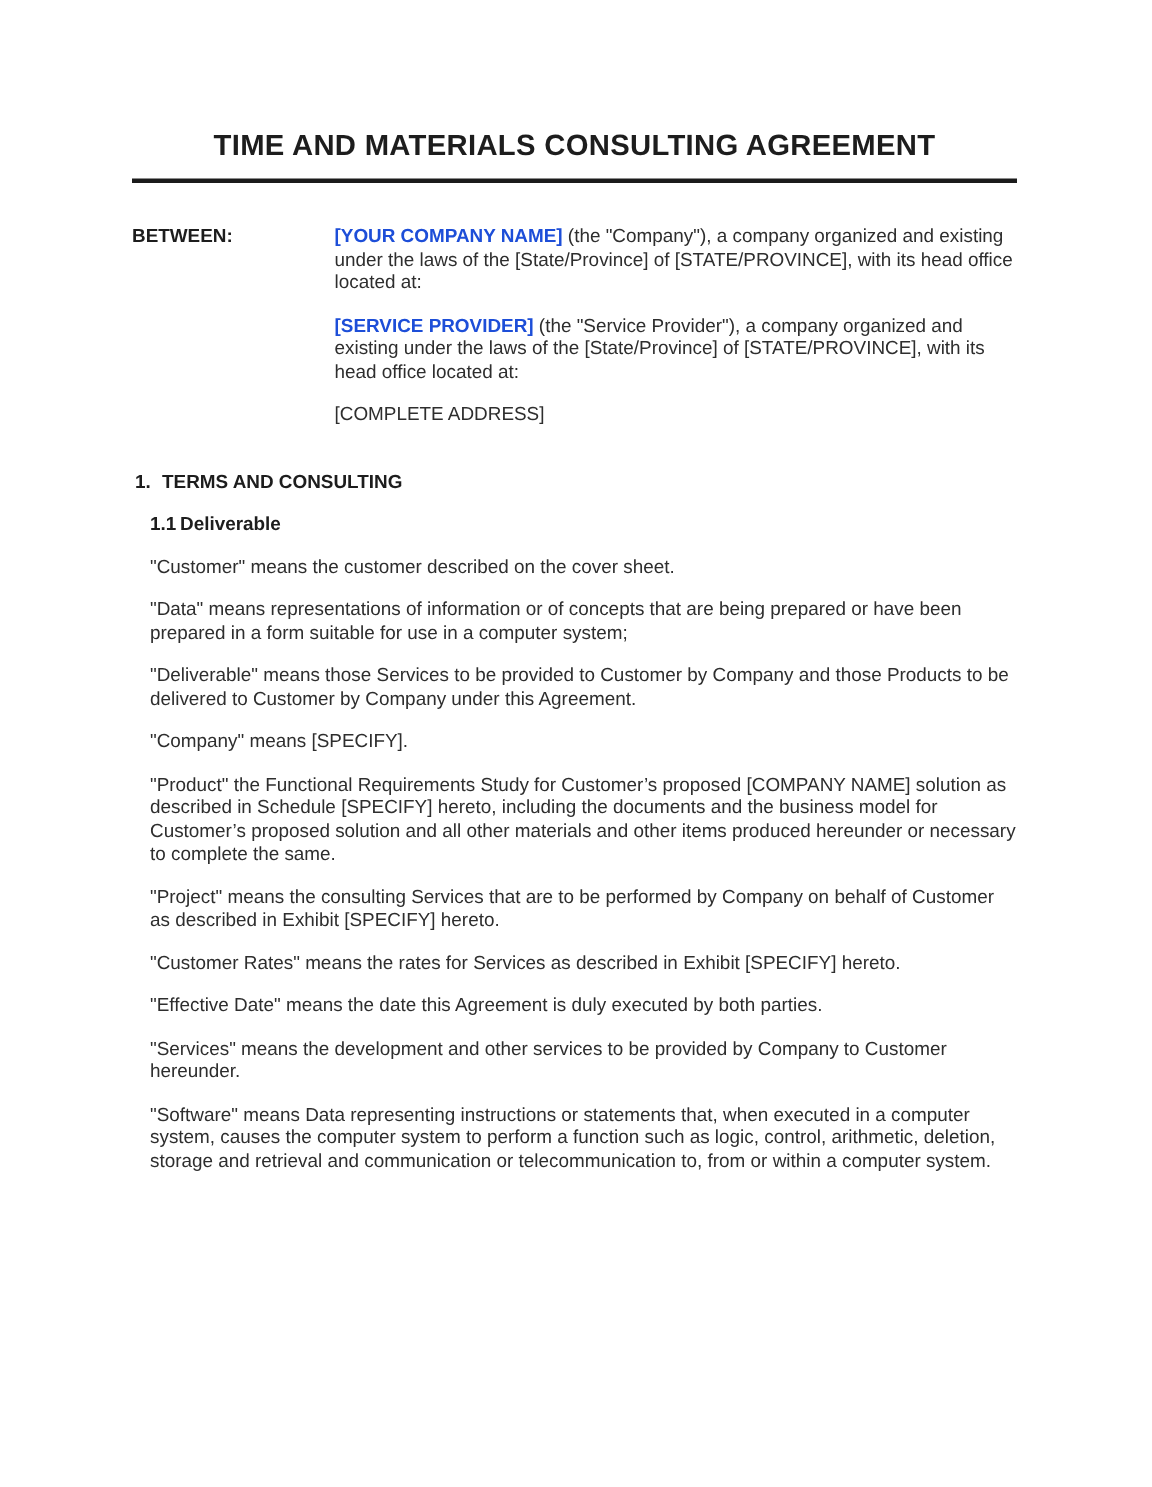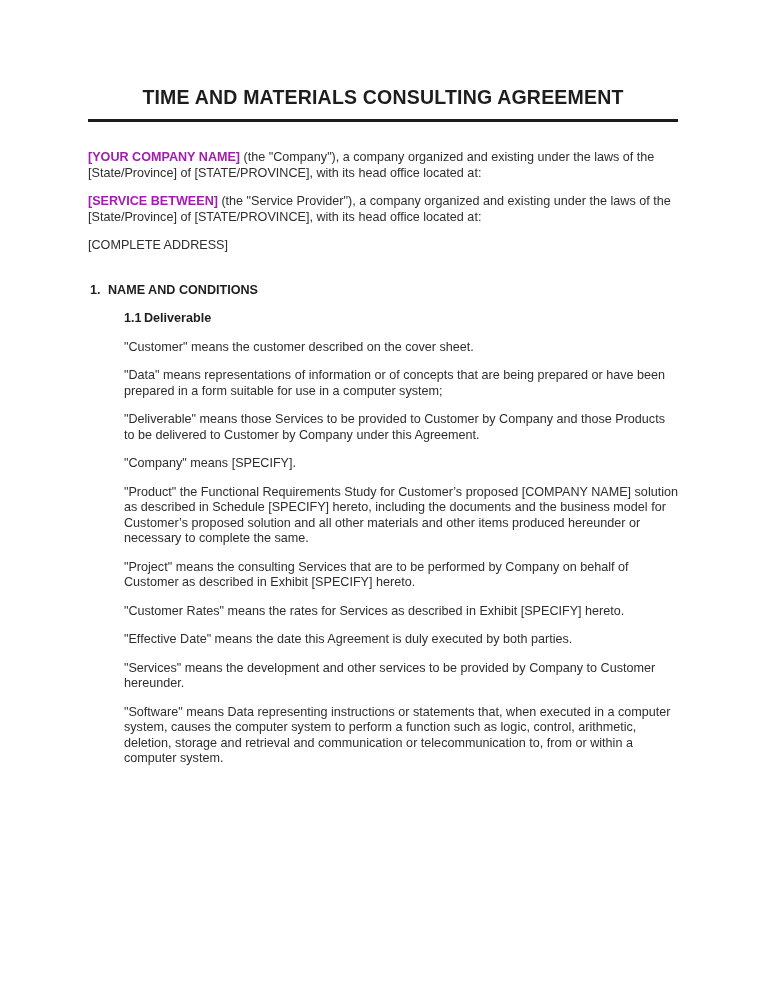--- a/index.html
+++ b/index.html
@@ -52,36 +52,36 @@
     width: 135px;
     flex: 0 0 135px;
     font-size: 12.6px;
     line-height: 15.5px;
     font-weight: 700;
     color: #1d1d1d;
   }
   .between-body { flex: 1; }
   .between-body p { margin-bottom: 13px; }
   .between-body p:last-child { margin-bottom: 0; }
-  .bold-inline { font-weight: 700; color: #a21caf; }
+  .bold-inline { font-weight: 700; color: #1d4ed8; }
   .sec-heading {
     display: flex;
     margin-top: 29px;
     font-size: 12.6px;
     line-height: 15.5px;
     font-weight: 700;
     color: #1d1d1d;
   }
   .sec-num {
     flex: 0 0 18px;
     width: 18px;
     margin-left: 2px;
   }
   .sec-body {
-    margin-left: 36px;
+    margin-left: 12px;
     margin-top: 13px;
   }
   .sub-heading {
     display: flex;
     font-size: 12.6px;
     line-height: 15.5px;
     font-weight: 700;
     color: #1d1d1d;
     margin-bottom: 13px;
   }
@@ -106,30 +106,31 @@
 <body>
 
 <div class="page">
   <div class="content">
 
     <div class="doc-title">TIME AND MATERIALS CONSULTING AGREEMENT</div>
     <div class="title-rule"></div>
 
 
     <div class="between">
+      <div class="between-label">BETWEEN:</div>
       <div class="between-body">
         <p><span class="bold-inline">[YOUR COMPANY NAME]</span><span> (the "Company"), a company organized and existing under the laws of the [State/Province] of [STATE/PROVINCE], with its head office located at:</span></p>
-        <p><span class="bold-inline">[SERVICE BETWEEN]</span><span> (the "Service Provider"), a company organized and existing under the laws of the [State/Province] of [STATE/PROVINCE], with its head office located at:</span></p>
+        <p><span class="bold-inline">[SERVICE PROVIDER]</span><span> (the "Service Provider"), a company organized and existing under the laws of the [State/Province] of [STATE/PROVINCE], with its head office located at:</span></p>
         <p>[COMPLETE ADDRESS]</p>
       </div>
     </div>
 
     <div class="sec-heading">
       <span class="sec-num">1.</span>
-      <span>NAME AND CONDITIONS</span>
+      <span>TERMS AND CONSULTING</span>
     </div>
 
     <div class="sec-body">
       <div class="sub-heading">
         <span class="sub-num">1.1</span>
         <span>Deliverable</span>
       </div>
 
 
       <p>"Customer" means the customer described on the cover sheet.</p>

